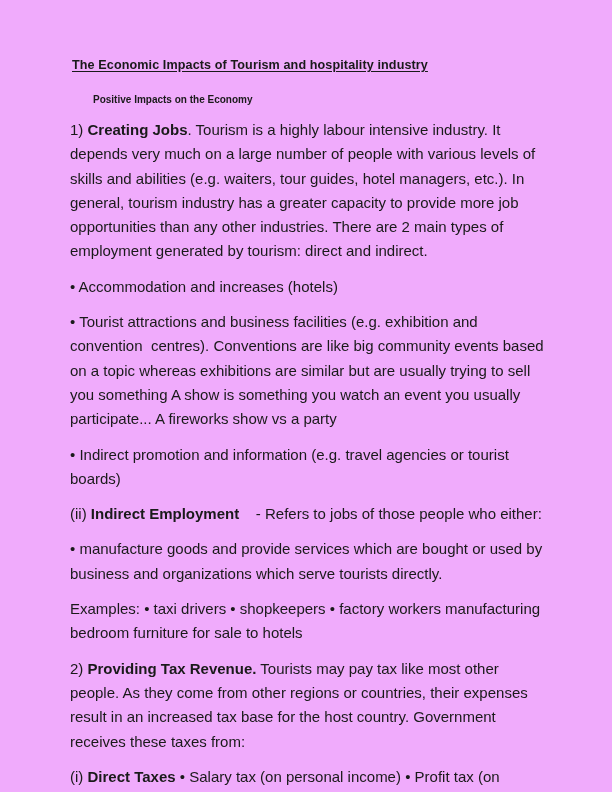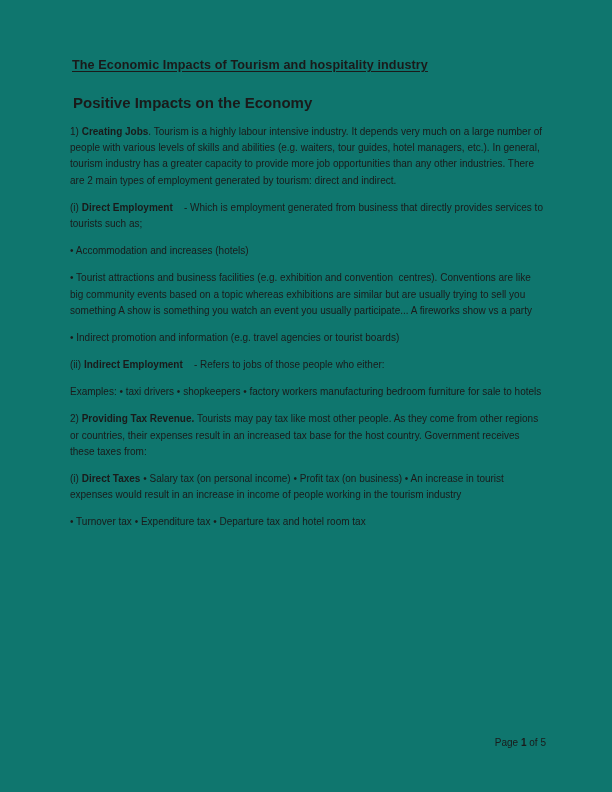--- a/index.html
+++ b/index.html
@@ -7,44 +7,45 @@
   body {
     width: 612px;
     height: 792px;
     font-family: "Liberation Sans", "DejaVu Sans", sans-serif;
     color: #1a1a1a;
     overflow: hidden;
   }
   .page {
     width: 612px;
     height: 792px;
-    background: #0f766e;
+    background: #f0abfc;
     padding: 58px 66px 30px 70px;
     display: flex;
     flex-direction: column;
     overflow: hidden;
   }
   .title {
     font-size: 12.6px;
     font-weight: bold;
     text-decoration: underline;
     text-underline-offset: 2px;
     letter-spacing: 0.1px;
     margin-bottom: 22px;
     padding-left: 2px;
   }
   .heading {
-    font-size: 15px;
+    font-size: 10px;
     font-weight: bold;
     margin-bottom: 13px;
     padding-left: 3px;
     white-space: pre-wrap;
+    margin-left: 20px;
   }
   .para {
-    font-size: 10px;
+    font-size: 15px;
     line-height: 1.62;
     margin-bottom: 11px;
     white-space: pre-wrap;
   }
   .b { font-weight: bold; }
   .footer {
     margin-top: auto;
     text-align: right;
     font-size: 10px;
     padding-bottom: 14px;
@@ -53,25 +54,25 @@
 </head>
 <body>
 
 <div class="page">
 
   <h1 class="title">The Economic Impacts of Tourism and hospitality industry</h1>
 
   <div>
       <p class="heading"><span class="b">Positive Impacts on the Economy</span></p>
       <p class="para"><span>1) </span><span class="b">Creating Jobs</span><span>. Tourism is a highly labour intensive industry. It depends very much on a large number of people with various levels of skills and abilities (e.g. waiters, tour guides, hotel managers, etc.). In general, tourism industry has a greater capacity to provide more job opportunities than any other industries. There are 2 main types of employment generated by tourism: direct and indirect.</span></p>
-      <p class="para"><span>(i) </span><span class="b">Direct Employment</span><span>    - Which is employment generated from business that directly provides services to tourists such as;</span></p>
       <p class="para"><span>• Accommodation and increases (hotels)</span></p>
       <p class="para"><span>• Tourist attractions and business facilities (e.g. exhibition and convention  centres). Conventions are like big community events based on a topic whereas exhibitions are similar but are usually trying to sell you something A show is something you watch an event you usually participate... A fireworks show vs a party</span></p>
       <p class="para"><span>• Indirect promotion and information (e.g. travel agencies or tourist boards)</span></p>
       <p class="para"><span>(ii) </span><span class="b">Indirect Employment</span><span>    - Refers to jobs of those people who either:</span></p>
+      <p class="para"><span>• manufacture goods and provide services which are bought or used by business and organizations which serve tourists directly.</span></p>
       <p class="para"><span>Examples: • taxi drivers • shopkeepers • factory workers manufacturing bedroom furniture for sale to hotels</span></p>
       <p class="para"><span>2) </span><span class="b">Providing Tax Revenue.</span><span> Tourists may pay tax like most other people. As they come from other regions or countries, their expenses result in an increased tax base for the host country. Government receives these taxes from:</span></p>
       <p class="para"><span>(i) </span><span class="b">Direct Taxes</span><span> • Salary tax (on personal income) • Profit tax (on business) • An increase in tourist expenses would result in an increase in income of people working in the tourism industry</span></p>
       <p class="para"><span>• Turnover tax • Expenditure tax • Departure tax and hotel room tax</span></p>
     </div>
 
   <div class="footer">
     <span>Page </span><span class="b">1</span><span> of </span><span>5</span>
   </div>
 

